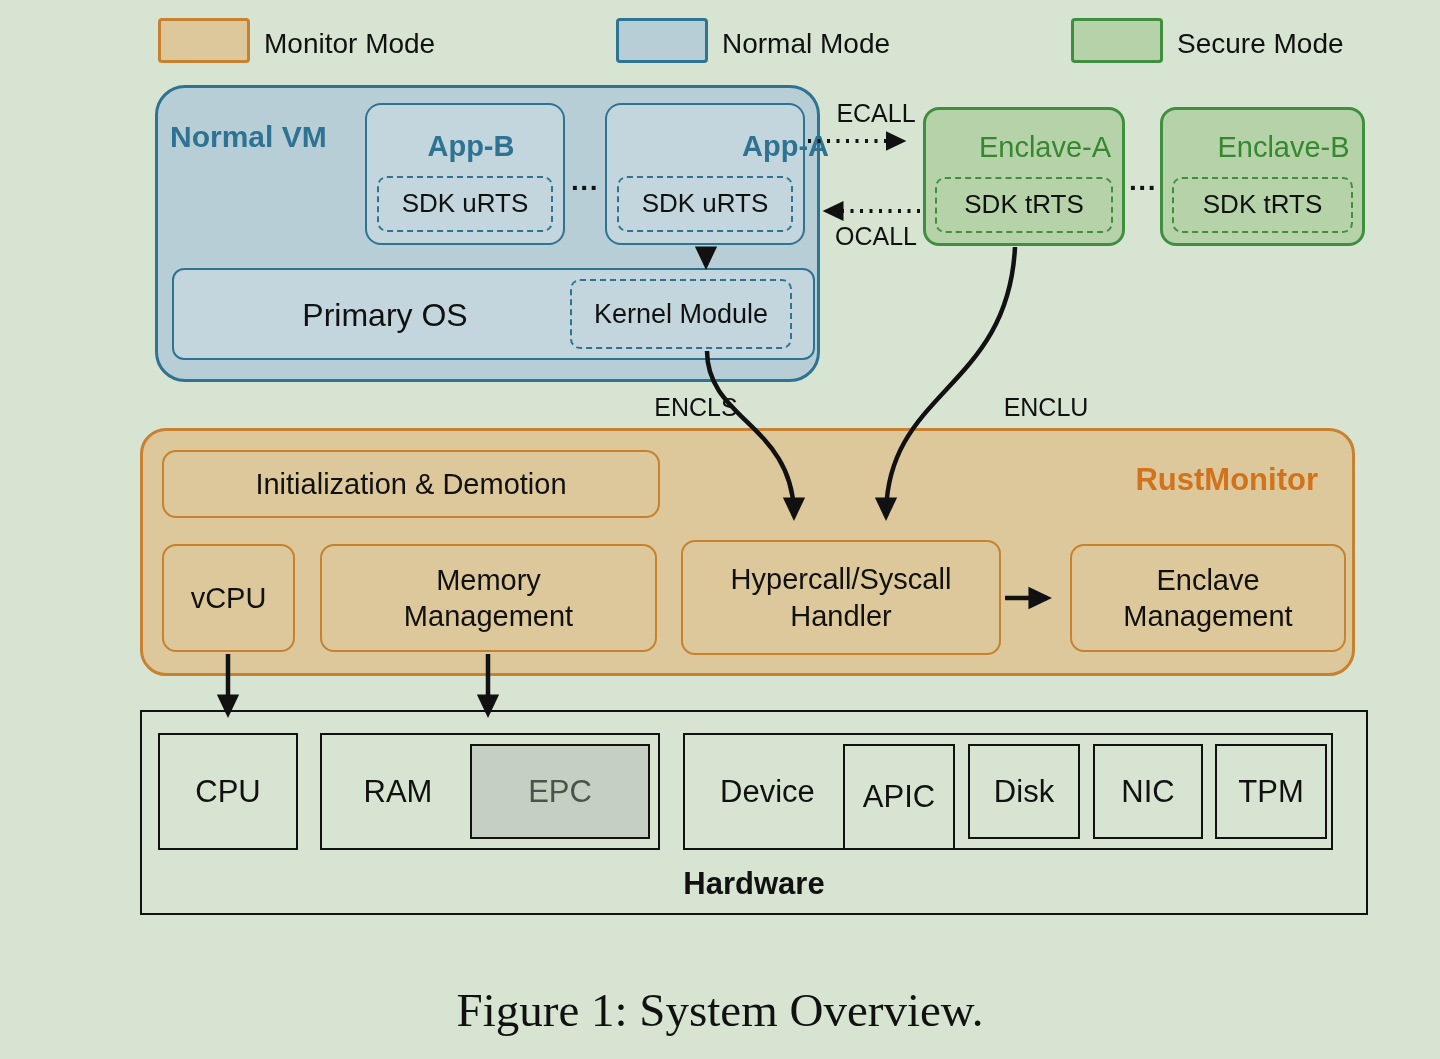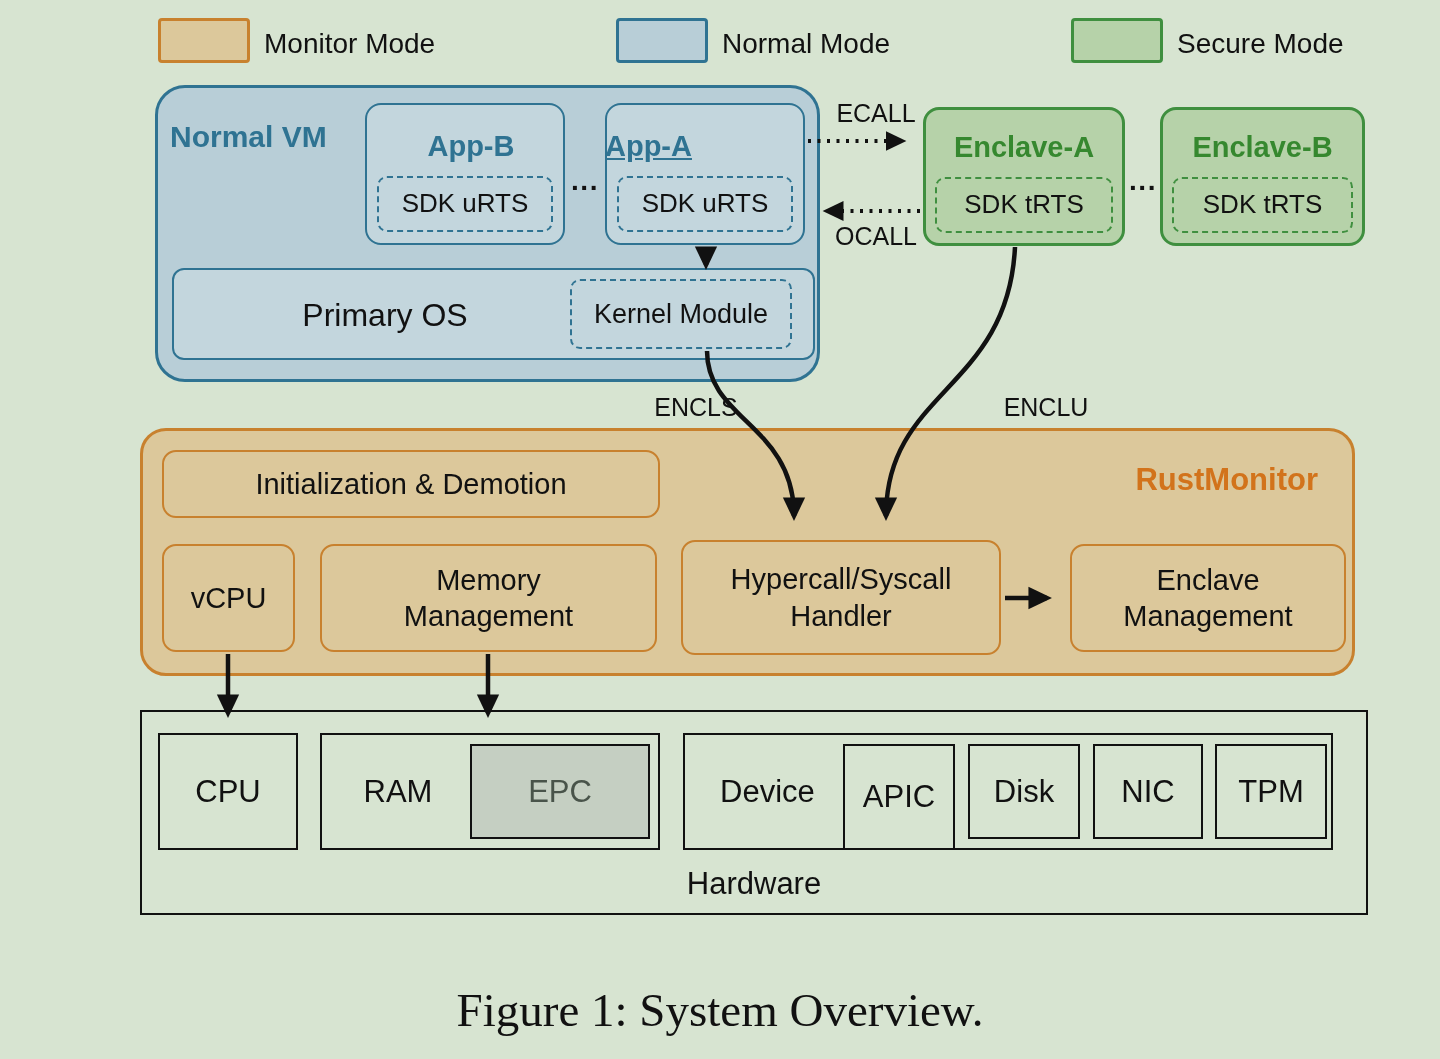--- a/index.html
+++ b/index.html
@@ -24,29 +24,29 @@
   .blue-box{background:var(--blue-inner);border:2.5px solid var(--blue-border);border-radius:16px;}
   .blue-dash{background:transparent;border:2.5px dashed var(--blue-border);border-radius:10px;}
   .green-box{background:var(--green-fill);border:3px solid var(--green-border);border-radius:16px;}
   .green-dash{background:transparent;border:2.5px dashed var(--green-border);border-radius:10px;}
   .tan-outer{background:var(--tan-fill);border:3px solid var(--orange-border);border-radius:26px;}
   .tan-box{background:var(--tan-fill);border:2.5px solid var(--orange-border);border-radius:14px;}
   .hw-outer{background:transparent;border:2.5px solid var(--ink);}
   .hw-box{background:transparent;border:2.5px solid var(--ink);}
   .epc-box{background:var(--epc-fill);border:2.5px solid var(--ink);color:var(--epc-text);}
   .title-blue{color:var(--blue-text);font-weight:bold;font-size:30px;}
-  .title-green{color:var(--green-text);font-weight:bold;font-size:29px;}
+  .title-green{color:var(--green-text);font-weight:normal;font-size:29px;margin-left:21px;}
   .title-orange{color:var(--orange-text);font-weight:bold;font-size:31px;text-align:right;}
   .lbl-26{font-size:26px;line-height:1.2;}
   .lbl-27{font-size:27px;line-height:1.2;}
   .lbl-29{font-size:29px;line-height:1.25;}
   .lbl-31{font-size:31px;line-height:1.2;}
   .flow-label{font-size:25px;text-align:center;}
   .dots{font-size:28px;font-weight:bold;text-align:center;}
-  .hw-title{font-size:31px;font-weight:normal;text-align:center;}
+  .hw-title{font-size:31px;font-weight:bold;text-align:center;}
   .caption{font-family:"Liberation Serif","DejaVu Serif",serif;font-size:47px;text-align:center;}
   svg.arrows{position:absolute;left:0;top:0;pointer-events:none;}
 </style>
 </head>
 <body>
 
 <div class="canvas">
 
   <div class="abs swatch monitor" style="left:158px;top:18px;width:92px;height:45px;"></div>
   <div class="abs legend-label" style="left:264px;top:29px;">Monitor Mode</div>
@@ -60,21 +60,21 @@
   <div class="abs vm-outer" style="left:155px;top:85px;width:665px;height:297px;"></div>
   <div class="abs title-blue" style="left:170px;top:120px;">Normal VM</div>
 
   <div class="abs blue-box" style="left:365px;top:103px;width:200px;height:142px;"></div>
   <div class="abs title-blue" style="left:365px;top:130px;width:200px;text-align:center;font-size:29px;padding-left:12px;">App-B</div>
   <div class="abs blue-dash flexc lbl-26" style="left:377px;top:176px;width:176px;height:56px;">SDK uRTS</div>
 
   <div class="abs dots" style="left:563px;top:172px;width:44px;">···</div>
 
   <div class="abs blue-box" style="left:605px;top:103px;width:200px;height:142px;"></div>
-  <div class="abs title-blue" style="left:605px;top:130px;width:224px;text-align:left;font-size:29px;text-decoration:underline;">App-A</div>
+  <div class="abs title-blue" style="left:605px;top:130px;width:224px;text-align:right;font-size:29px;">App-A</div>
   <div class="abs blue-dash flexc lbl-26" style="left:617px;top:176px;width:176px;height:56px;">SDK uRTS</div>
 
   <div class="abs blue-box" style="left:172px;top:268px;width:643px;height:92px;border-radius:12px;"></div>
   <div class="abs" style="left:240px;top:297px;width:290px;text-align:center;font-size:32px;">Primary OS</div>
   <div class="abs blue-dash flexc lbl-27" style="left:570px;top:279px;width:222px;height:70px;">Kernel Module</div>
 
   <div class="abs green-box" style="left:923px;top:107px;width:202px;height:139px;"></div>
   <div class="abs title-green" style="left:923px;top:131px;width:202px;text-align:center;">Enclave-A</div>
   <div class="abs green-dash flexc lbl-26" style="left:935px;top:177px;width:178px;height:56px;">SDK tRTS</div>
 

